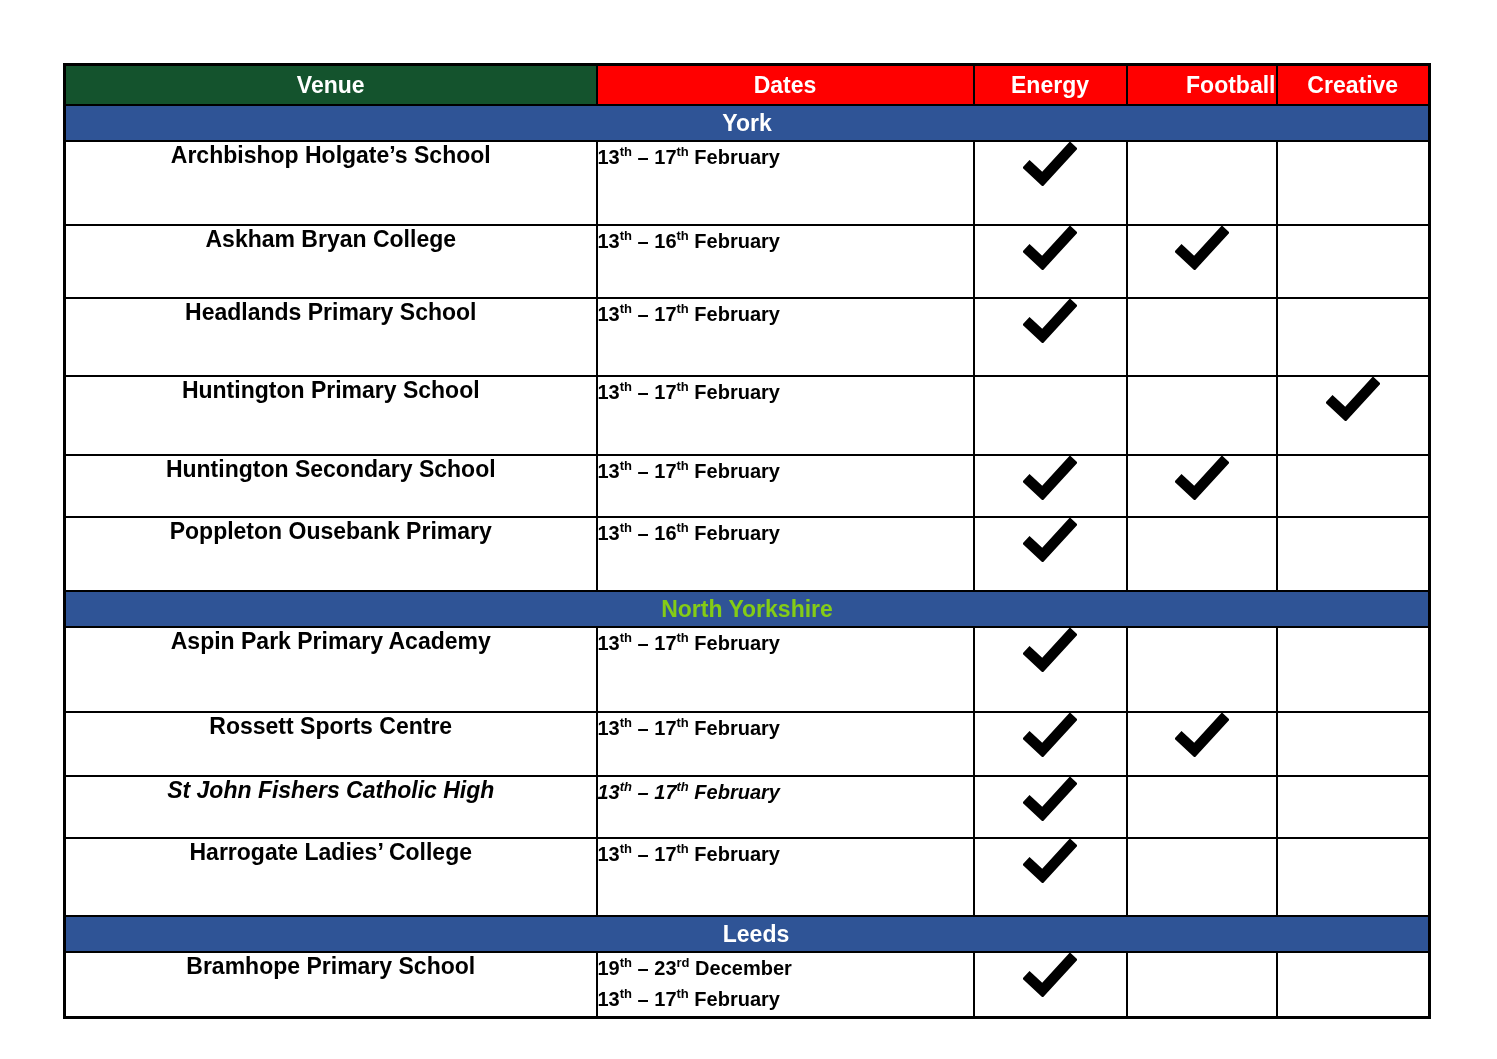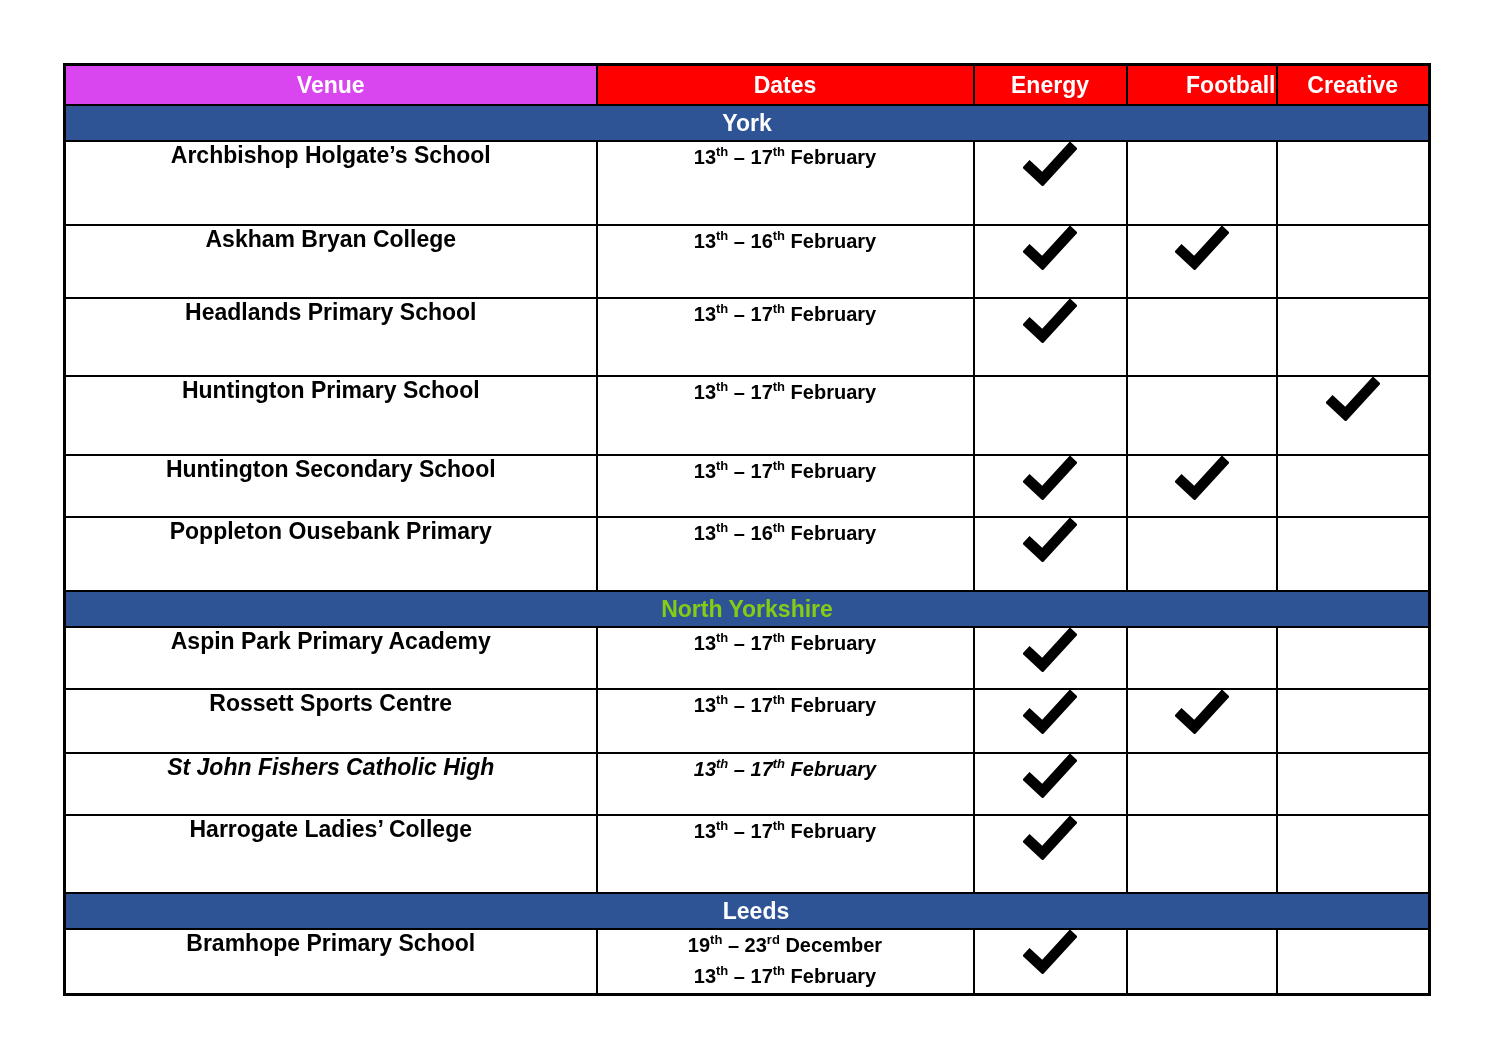--- a/index.html
+++ b/index.html
@@ -51,21 +51,21 @@
     font-size: 23px;
     font-weight: bold;
     text-align: center;
     vertical-align: top;
     padding-top: 7px;
     color: #000000;
   }
   td.dates-cell {
     font-size: 20px;
     font-weight: bold;
-    text-align: center;
+    text-align: left;
     vertical-align: top;
     padding-top: 8px;
     color: #000000;
     line-height: 1.55;
   }
   td.dates-cell sup {
     font-size: 13px;
     line-height: 0;
   }
   td.check-cell {
@@ -86,21 +86,21 @@
   <table class="venue-table">
     <colgroup>
       <col style="width:532px">
       <col style="width:377px">
       <col style="width:153px">
       <col style="width:150px">
       <col style="width:153px">
     </colgroup>
     <thead>
       <tr>
-        <th class="col-header" style="background: #d946ef; color: rgb(255, 255, 255);">Venue</th>
+        <th class="col-header" style="background: #14532d; color: rgb(255, 255, 255);">Venue</th>
         <th class="col-header" style="background: rgb(255, 0, 0); color: rgb(255, 255, 255);">Dates</th>
         <th class="col-header" style="background: rgb(255, 0, 0); color: rgb(255, 255, 255);">Energy</th>
         <th class="col-header" style="background: rgb(255, 0, 0); color: rgb(255, 255, 255); text-align: right;">Football</th>
         <th class="col-header" style="background: rgb(255, 0, 0); color: rgb(255, 255, 255);">Creative</th>
       </tr>
     </thead>
     <tbody id="table-body">
         <tr>
           <td colspan="5" class="section-header" style="background: rgb(47, 84, 150); color: rgb(255, 255, 255); height: 34px;">York</td>
         </tr>
@@ -170,21 +170,21 @@
           </td>
           <td class="check-cell"><svg viewBox="0 0 32 26" class="check-icon-svg">
               <path d="M4 15 L11.5 22 L28 4" fill="none" stroke="#000000" stroke-width="6.2" stroke-linecap="square" stroke-linejoin="miter"></path>
             </svg></td>
           <td class="check-cell"></td>
           <td class="check-cell"></td>
         </tr>
         <tr>
           <td colspan="5" class="section-header" style="background: rgb(47, 84, 150); color: #84cc16; height: 34px;">North Yorkshire</td>
         </tr>
-        <tr style="height: 62px; background: rgb(255, 255, 255);">
+        <tr style="height: 85px; background: rgb(255, 255, 255);">
           <td class="venue-cell">Aspin Park Primary Academy</td>
           <td class="dates-cell">
             <div>13<sup>th</sup> – 17<sup>th</sup> February</div>
           </td>
           <td class="check-cell"><svg viewBox="0 0 32 26" class="check-icon-svg">
               <path d="M4 15 L11.5 22 L28 4" fill="none" stroke="#000000" stroke-width="6.2" stroke-linecap="square" stroke-linejoin="miter"></path>
             </svg></td>
           <td class="check-cell"></td>
           <td class="check-cell"></td>
         </tr>

